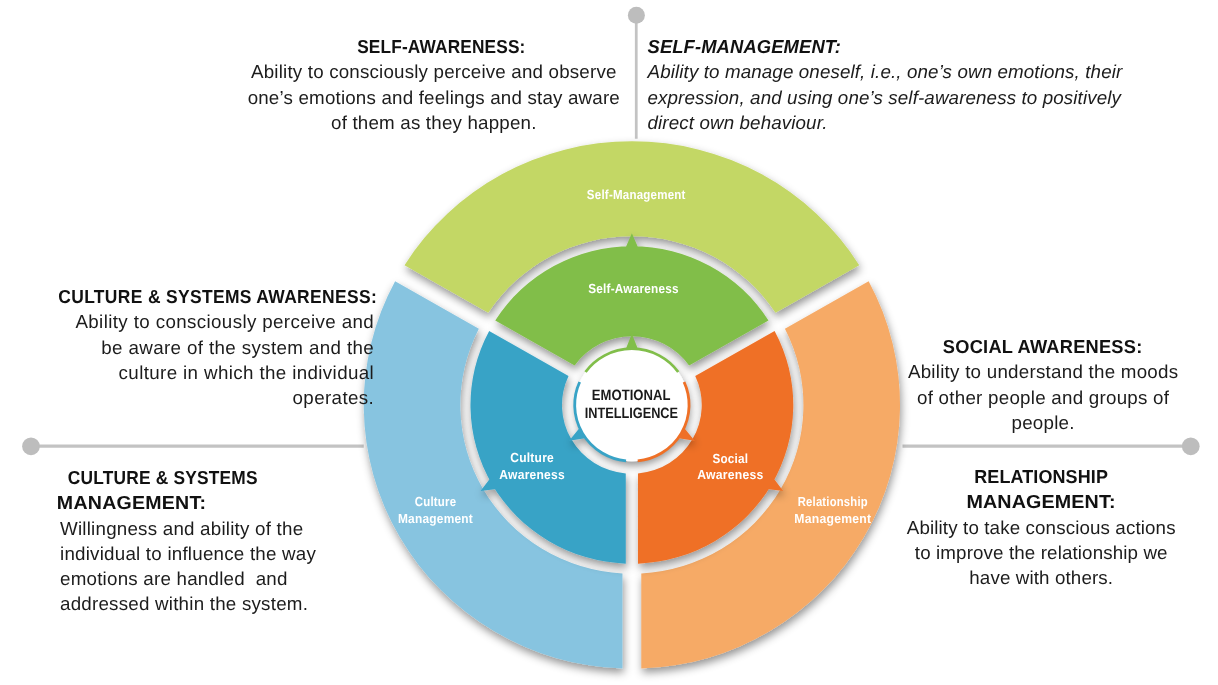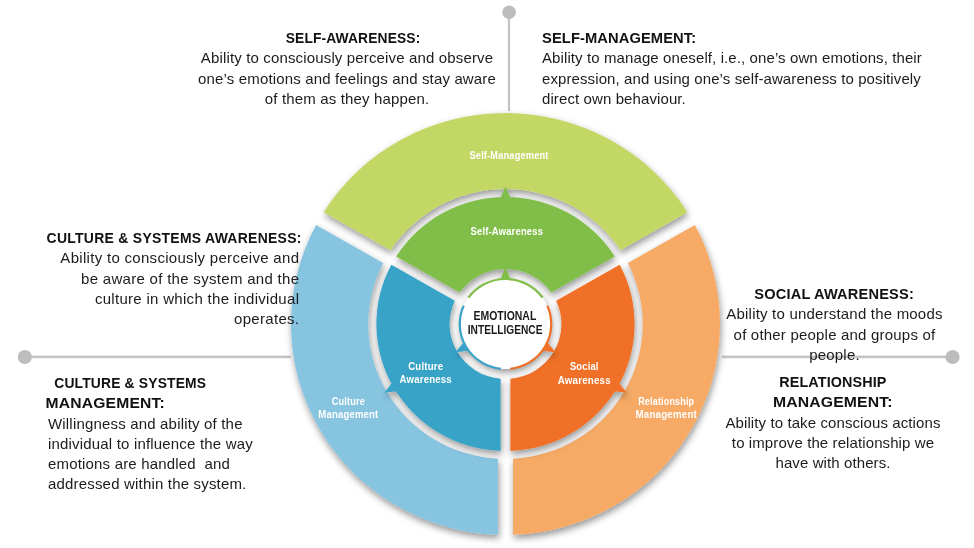--- a/index.html
+++ b/index.html
@@ -71,21 +71,21 @@
   <text x="505.1" y="334" text-anchor="middle" font-size="12" font-weight="bold" fill="#1a1a1a" textLength="74.7" lengthAdjust="spacingAndGlyphs">INTELLIGENCE</text>
 </svg>
 
 <div class="tb" style="right:478px;top:28px;text-align:center;white-space:nowrap;letter-spacing:0.15px;">
   <span class="hd" style="transform:scaleX(.92);transform-origin:right center;font-size:15px;">SELF-AWARENESS:</span><br>
   Ability to consciously perceive and observe<br>
   one’s emotions and feelings and stay aware<br>
   of them as they happen.
 </div>
 
-<div class="tb" style="left:542px;top:28px;text-align:left;white-space:nowrap;">
+<div class="tb" style="left:518px;top:28px;text-align:left;white-space:nowrap;font-style:italic;">
   <span class="hd" style="transform:scaleX(.98);transform-origin:left center;font-size:15px;">SELF-MANAGEMENT:</span><br>
   Ability to manage oneself, i.e., one’s own emotions, their<br>
   expression, and using one’s self-awareness to positively<br>
   direct own behaviour.
 </div>
 
 <div class="tb" style="left:37.3px;top:228px;width:262px;text-align:right;white-space:nowrap;letter-spacing:0.3px;">
   <span class="hd" style="transform:scaleX(.93);transform-origin:center center;font-size:15px;">CULTURE &amp; SYSTEMS AWARENESS:</span><br>
   Ability to consciously perceive and<br>
   be aware of the system and the<br>
@@ -95,21 +95,21 @@
 
 <div class="tb" style="left:48px;top:373px;width:262px;white-space:nowrap;letter-spacing:0.18px;">
   <span class="hd" style="transform:scaleX(.924);transform-origin:center center;font-size:15px;">CULTURE &amp; SYSTEMS</span><br>
   <span class="hd" style="transform:scaleX(1.044);transform-origin:center center;font-size:15px;">MANAGEMENT:</span><br>
   Willingness and ability of the<br>
   individual to influence the way<br>
   emotions are handled&nbsp; and<br>
   addressed within the system.
 </div>
 
-<div class="tb" style="left:703.5px;top:268px;width:262px;text-align:center;white-space:nowrap;letter-spacing:0.2px;margin-top:16px;">
+<div class="tb" style="left:703.5px;top:268px;width:262px;text-align:center;white-space:nowrap;letter-spacing:0.2px;">
   <span class="hd" style="transform:scaleX(.972);transform-origin:center center;font-size:15px;">SOCIAL AWARENESS:</span><br>
   Ability to understand the moods<br>
   of other people and groups of<br>
   people.
 </div>
 
 <div class="tb" style="left:702px;top:372px;width:262px;text-align:center;white-space:nowrap;">
   <span class="hd" style="transform:scaleX(.958);transform-origin:center center;font-size:15px;">RELATIONSHIP</span><br>
   <span class="hd" style="transform:scaleX(1.051);transform-origin:center center;font-size:15px;">MANAGEMENT:</span><br>
   Ability to take conscious actions<br>

